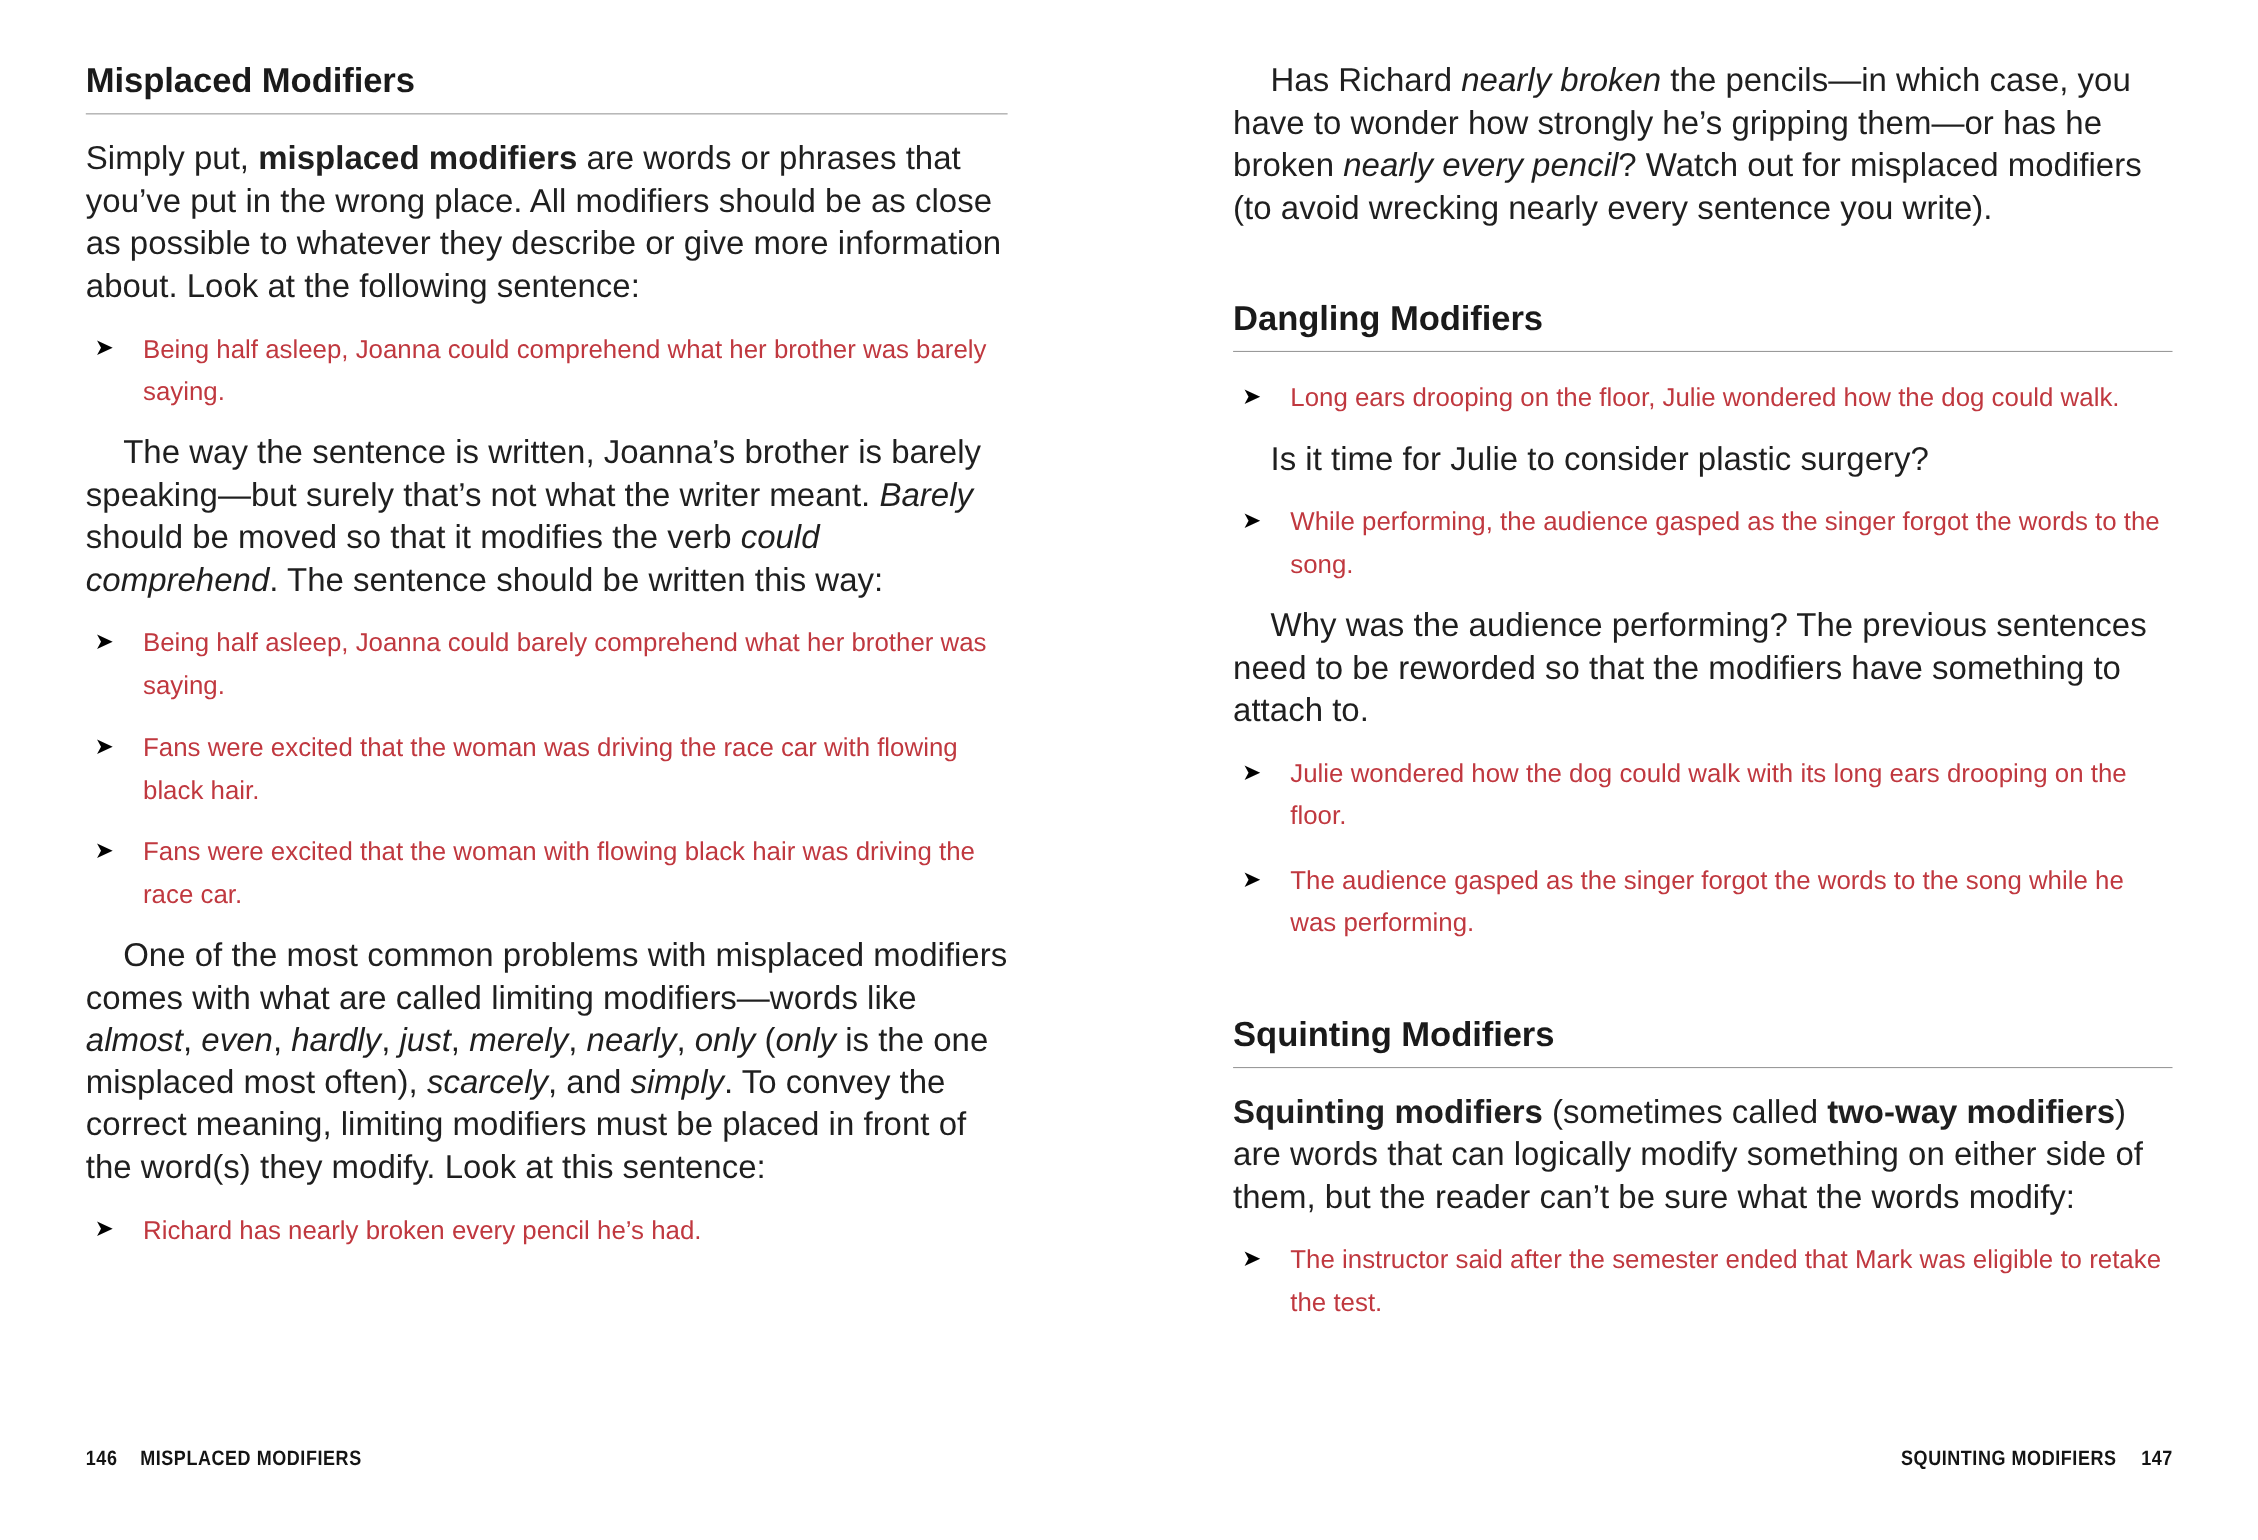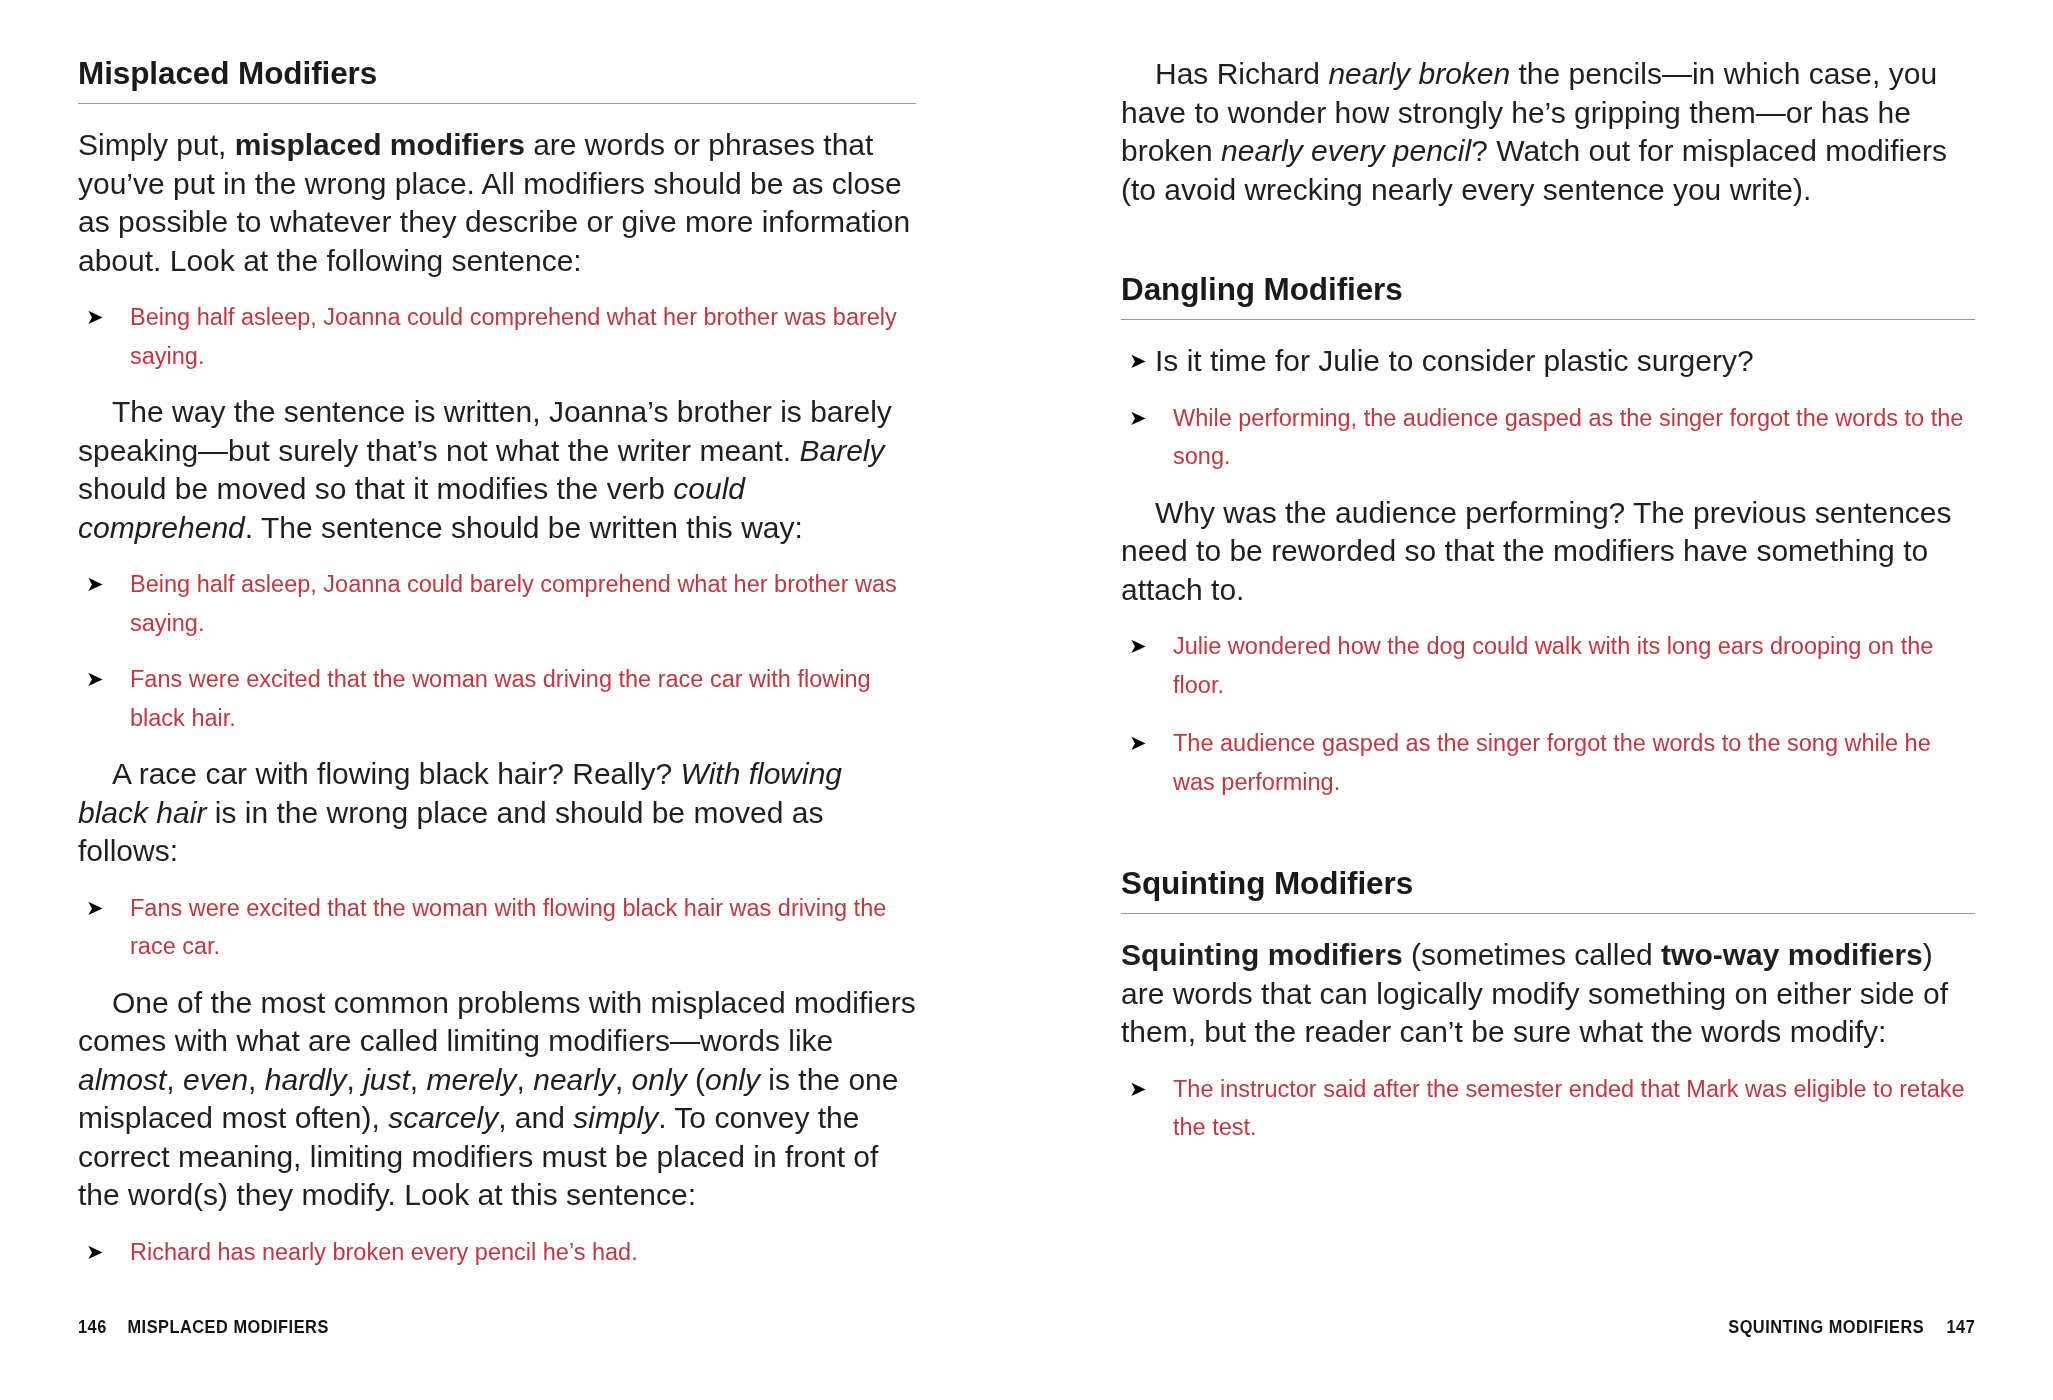--- a/index.html
+++ b/index.html
@@ -195,21 +195,20 @@
 
         <div class="example-list-block">
           <ul class="examples">
             <li>
               <span class="arrow-bullet">➤</span>
               <span>Fans were excited that the woman was driving the race car with flowing black hair.</span>
             </li>
           </ul>
         </div>
 
-        <p class="body indent"><span>A race car with flowing black hair? Really? </span><em>With flowing black hair</em><span> is in the wrong place and should be moved as follows:</span></p>
 
         <div class="example-list-block">
           <ul class="examples">
             <li>
               <span class="arrow-bullet">➤</span>
               <span>Fans were excited that the woman with flowing black hair was driving the race car.</span>
             </li>
           </ul>
         </div>
 
@@ -239,20 +238,21 @@
         <div class="gap-xl"></div>
 
         <h2 class="section-title">Dangling Modifiers</h2>
         <hr class="rule">
 
 
         <div class="example-list-block">
           <ul class="examples">
             <li>
               <span class="arrow-bullet">➤</span>
+              <span>Long ears drooping on the floor, Julie wondered how the dog could walk.</span>
             </li>
           </ul>
         </div>
 
         <p class="body indent">Is it time for Julie to consider plastic surgery?</p>
 
         <div class="example-list-block">
           <ul class="examples">
             <li>
               <span class="arrow-bullet">➤</span>

